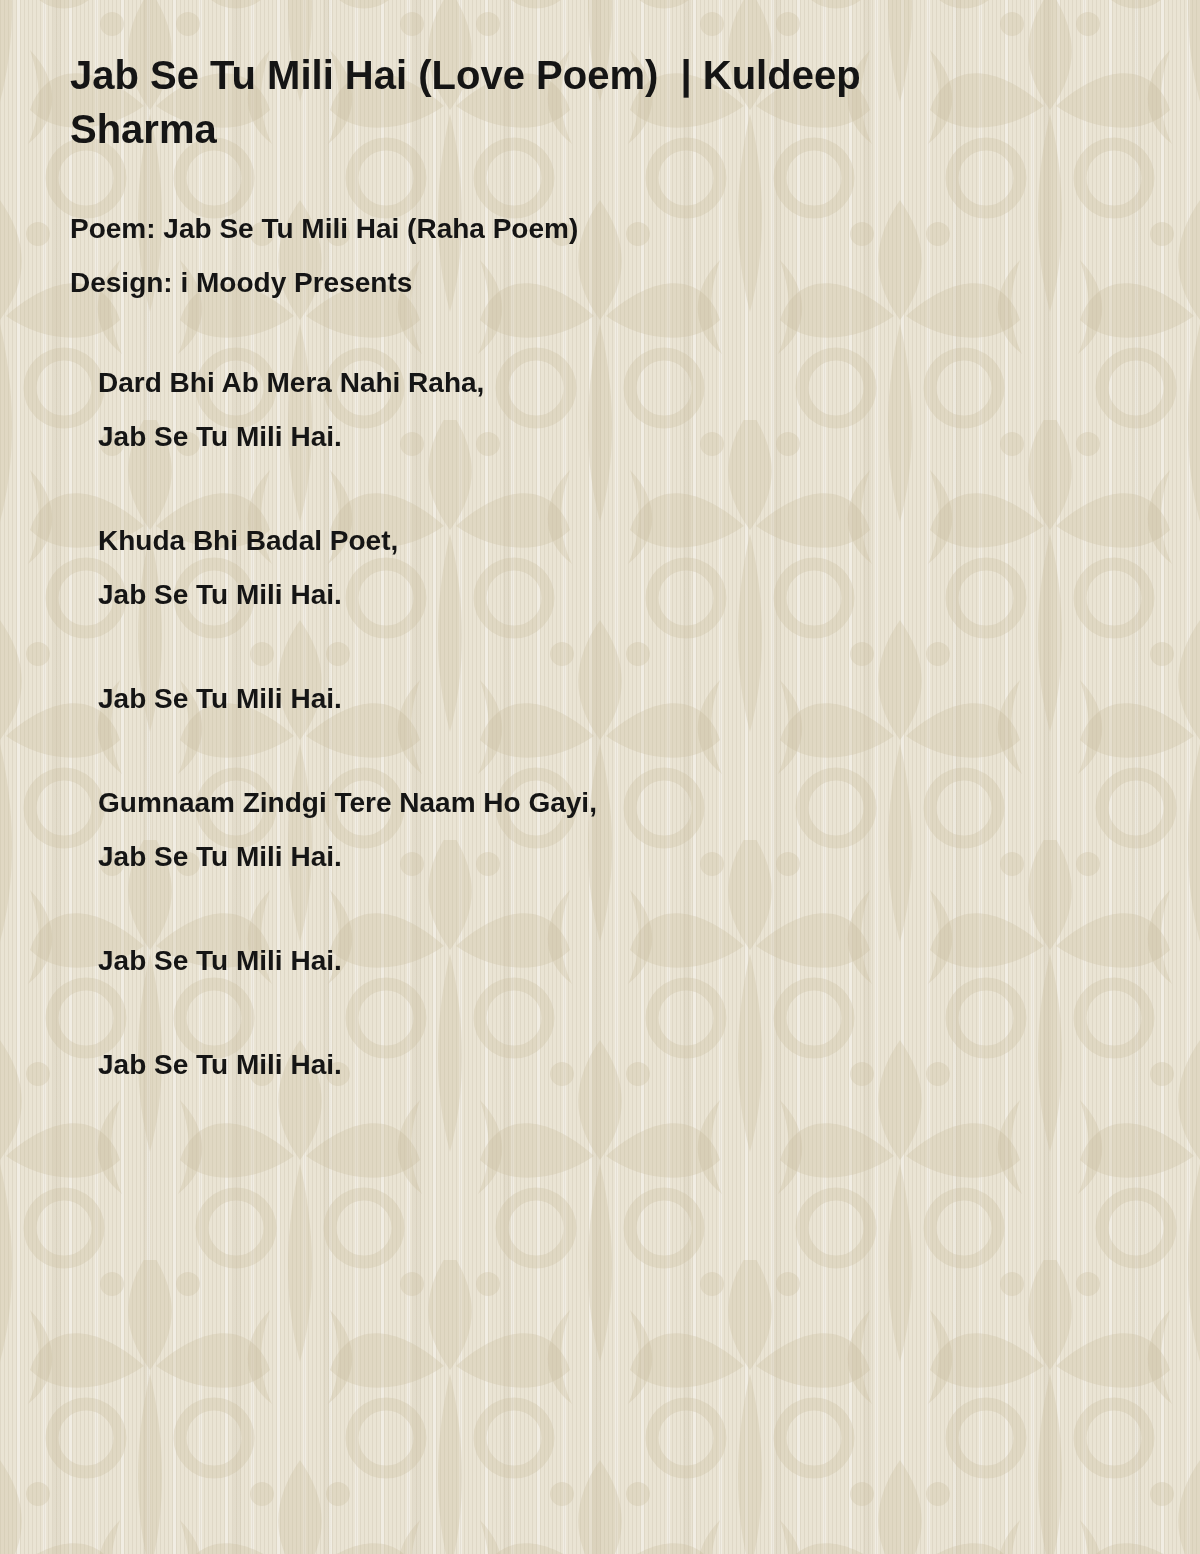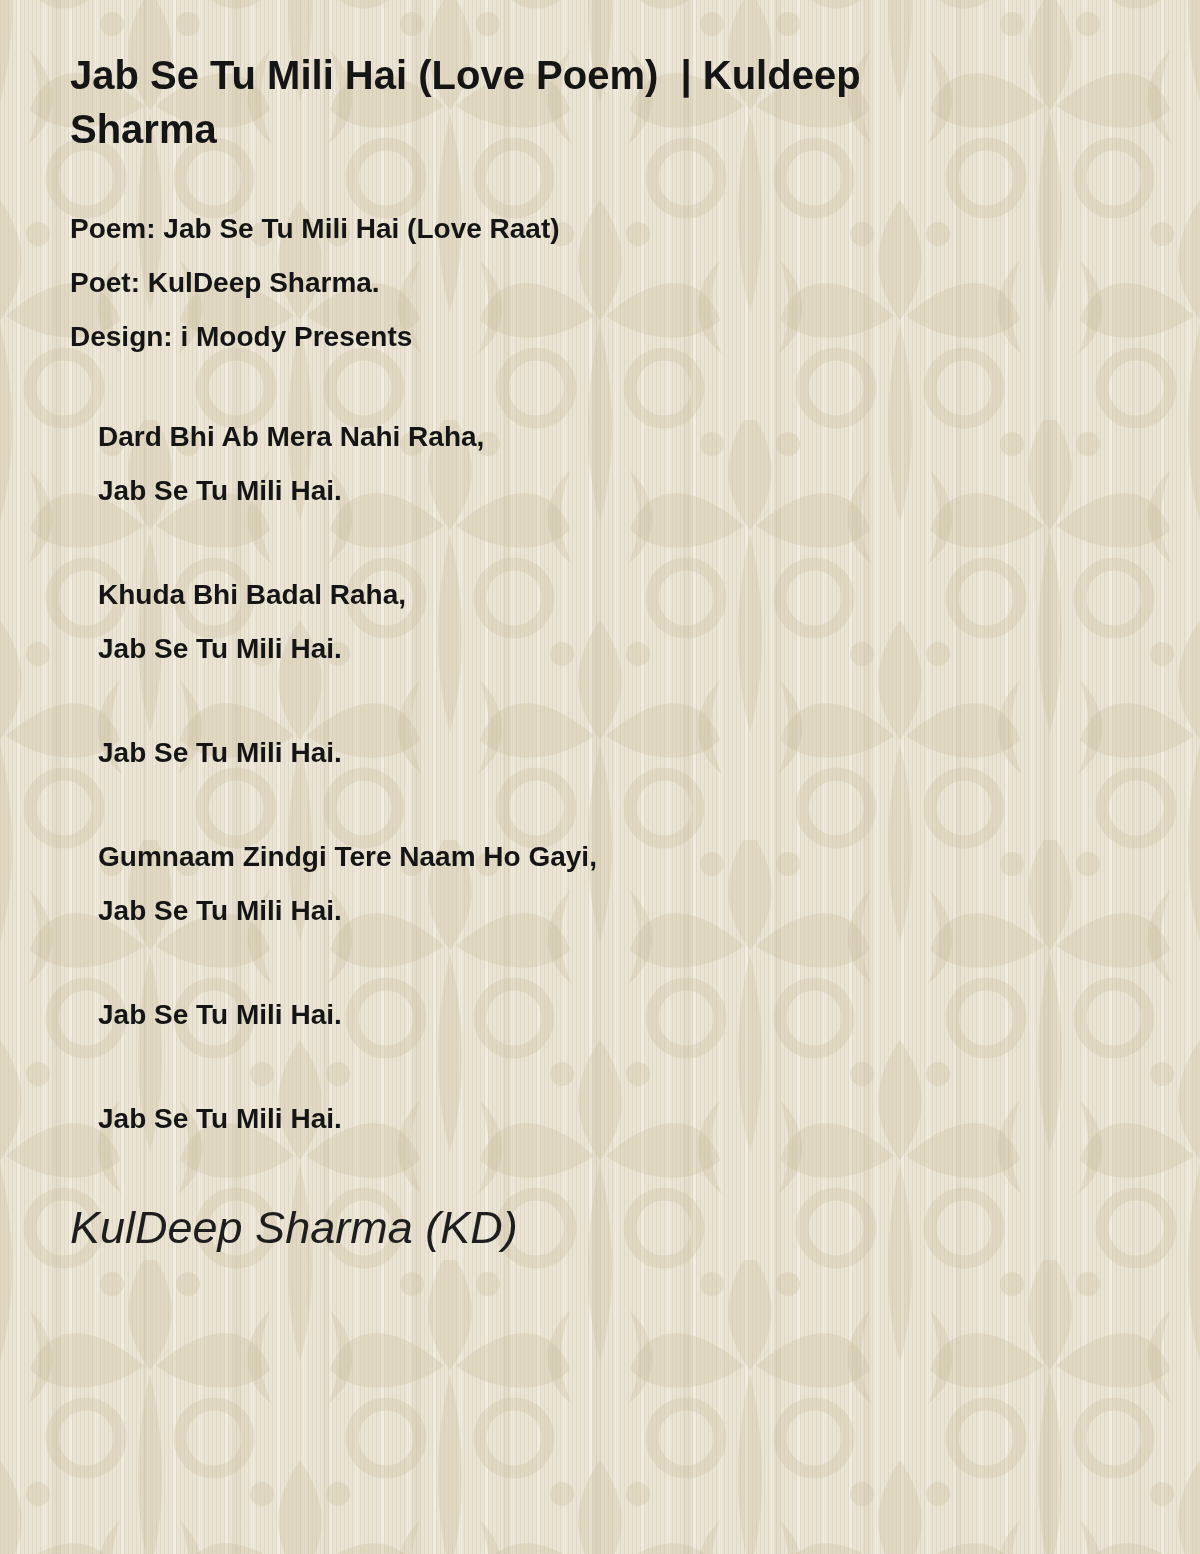--- a/index.html
+++ b/index.html
@@ -107,32 +107,31 @@
       </pattern>
     </defs>
     <rect x="0" y="0" width="1200" height="1554" fill="url(#damaskPattern)"></rect>
   </svg>
 
   <div class="content">
 
     <h1 class="title">Jab Se Tu Mili Hai (Love Poem)  | Kuldeep Sharma</h1>
 
     <div class="meta">
-      <p>Poem: Jab Se Tu Mili Hai (Love Raat)</p>
-      <p>Poet: KulDeep Sharma.</p>
+      <p>Poem: Jab Se Tu Mili Hai (Raha Poem)</p>
       <p>Design: i Moody Presents</p>
     </div>
 
     <div class="stanza">
       <p>Dard Bhi Ab Mera Nahi Raha,</p>
       <p>Jab Se Tu Mili Hai.</p>
     </div>
 
     <div class="stanza">
-      <p>Khuda Bhi Badal Raha,</p>
+      <p>Khuda Bhi Badal Poet,</p>
       <p>Jab Se Tu Mili Hai.</p>
     </div>
 
     <div class="stanza">
       <p>Jab Se Tu Mili Hai.</p>
     </div>
 
     <div class="stanza">
       <p>Gumnaam Zindgi Tere Naam Ho Gayi,</p>
       <p>Jab Se Tu Mili Hai.</p>
@@ -140,16 +139,15 @@
 
     <div class="stanza">
       <p>Jab Se Tu Mili Hai.</p>
     </div>
 
     <div class="stanza">
       <p>Jab Se Tu Mili Hai.</p>
     </div>
 
 
-    <p class="signature">KulDeep Sharma (KD)</p>
 
   </div>
 </div>
 
 </body></html>

